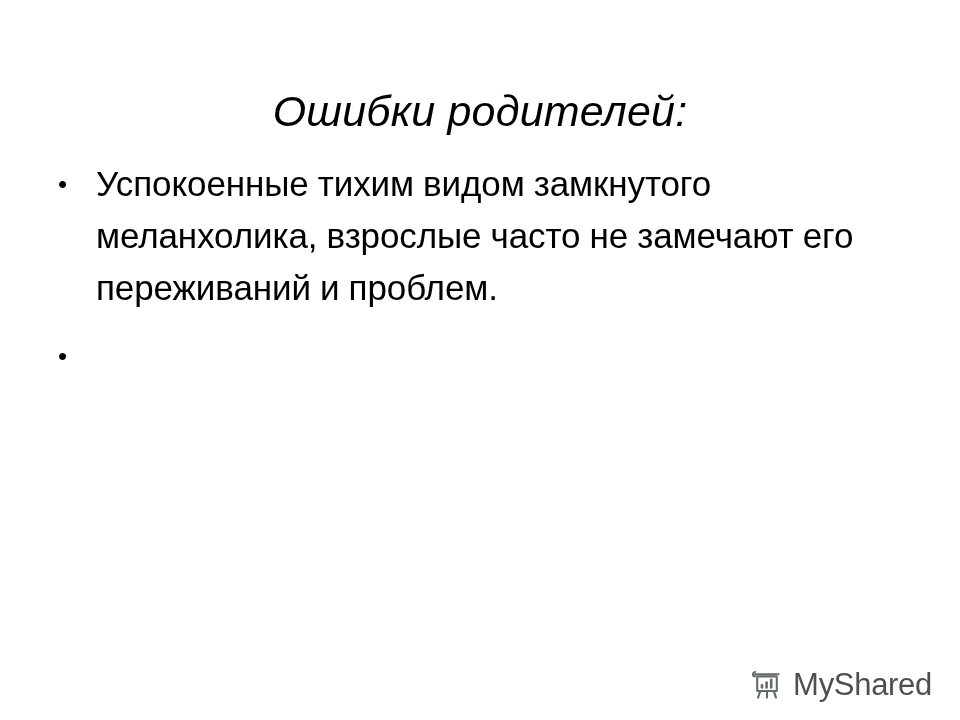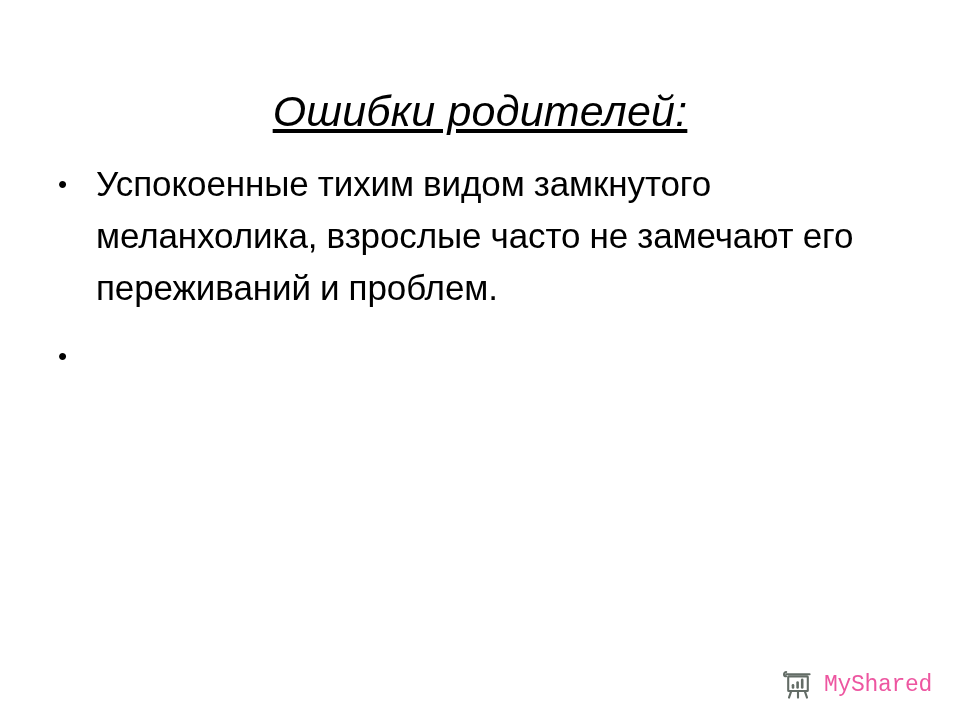--- a/index.html
+++ b/index.html
@@ -33,21 +33,20 @@
     width: 960px;
     text-align: center;
     font-family: "Liberation Sans", "DejaVu Sans", sans-serif;
     font-style: italic;
     font-weight: 400;
     font-size: 43px;
     line-height: 52px;
     letter-spacing: 0.2px;
     color: #000000;
     white-space: nowrap;
-    text-decoration: underline;
   }
 
   
   .body-block {
     position: absolute;
     top: 158px;
     left: 50px;
     width: 860px;
   }
 
@@ -97,25 +96,25 @@
   }
 
   .watermark-icon {
     width: 34px;
     height: 34px;
     display: block;
     flex: 0 0 auto;
   }
 
   .watermark-text {
-    font-family: Liberation Mono, monospace;
+    font-family: Liberation Sans, sans-serif;
     font-weight: 400;
-    font-size: 23px;
+    font-size: 31px;
     line-height: 34px;
-    color: #ec4899;
+    color: #404040;
     letter-spacing: -0.3px;
   }
 </style>
 </head>
 <body>
 
 <div class="slide">
 
   <h1 class="slide-title">Ошибки родителей:</h1>
 

